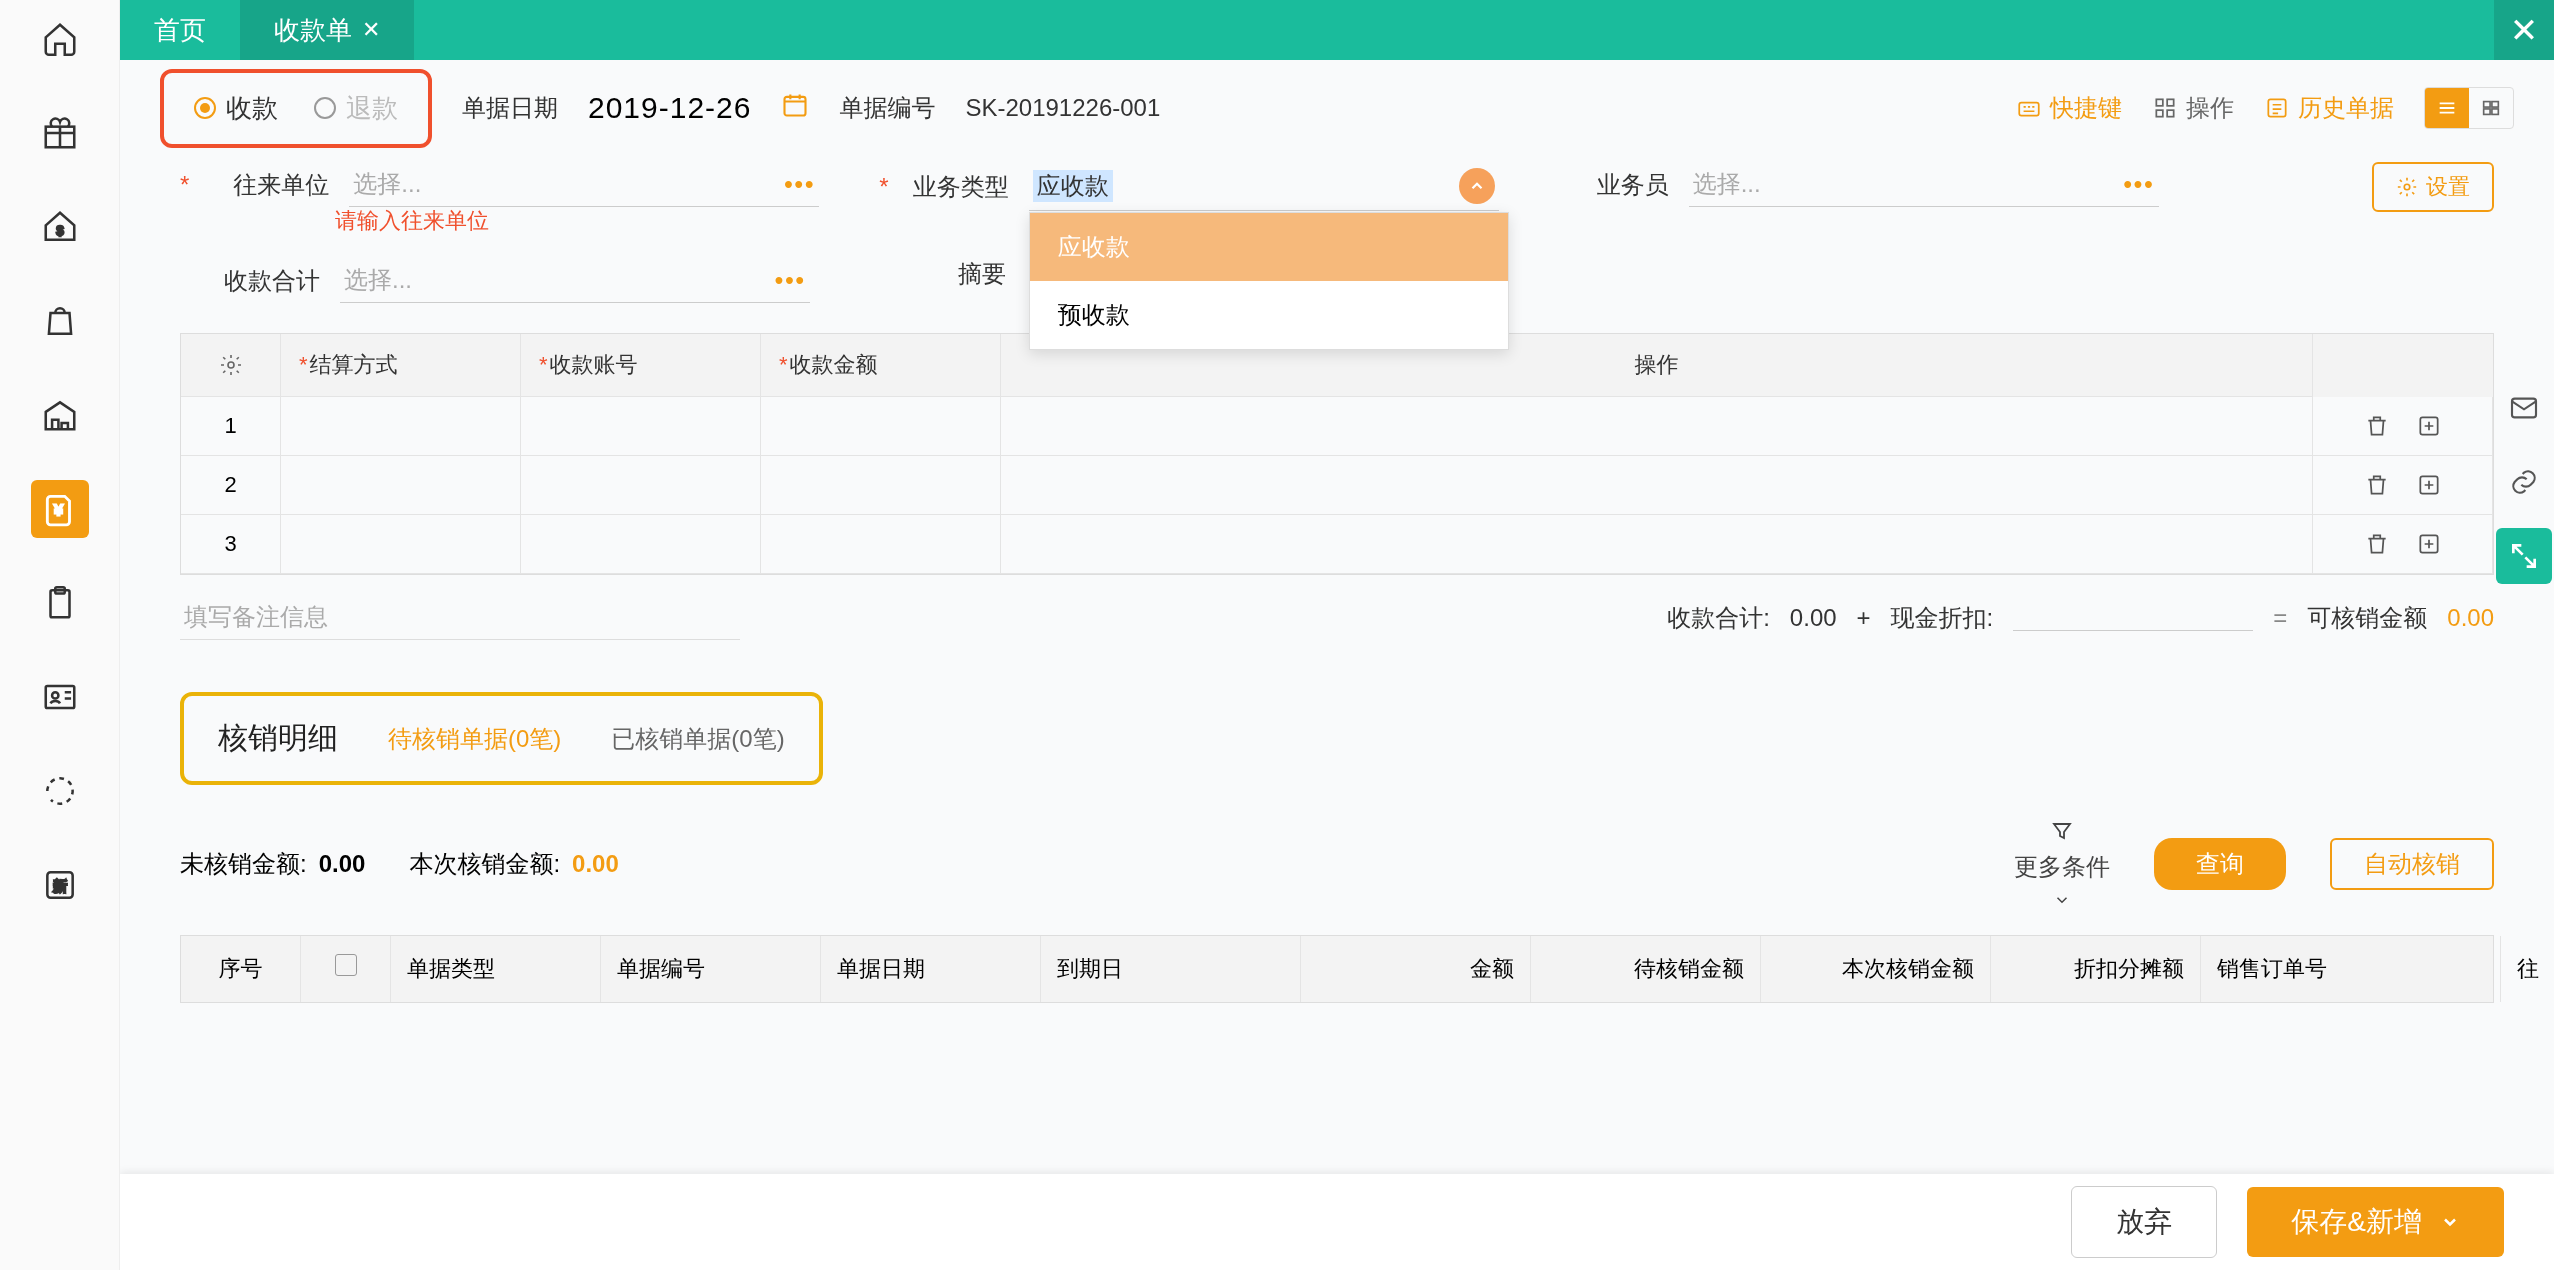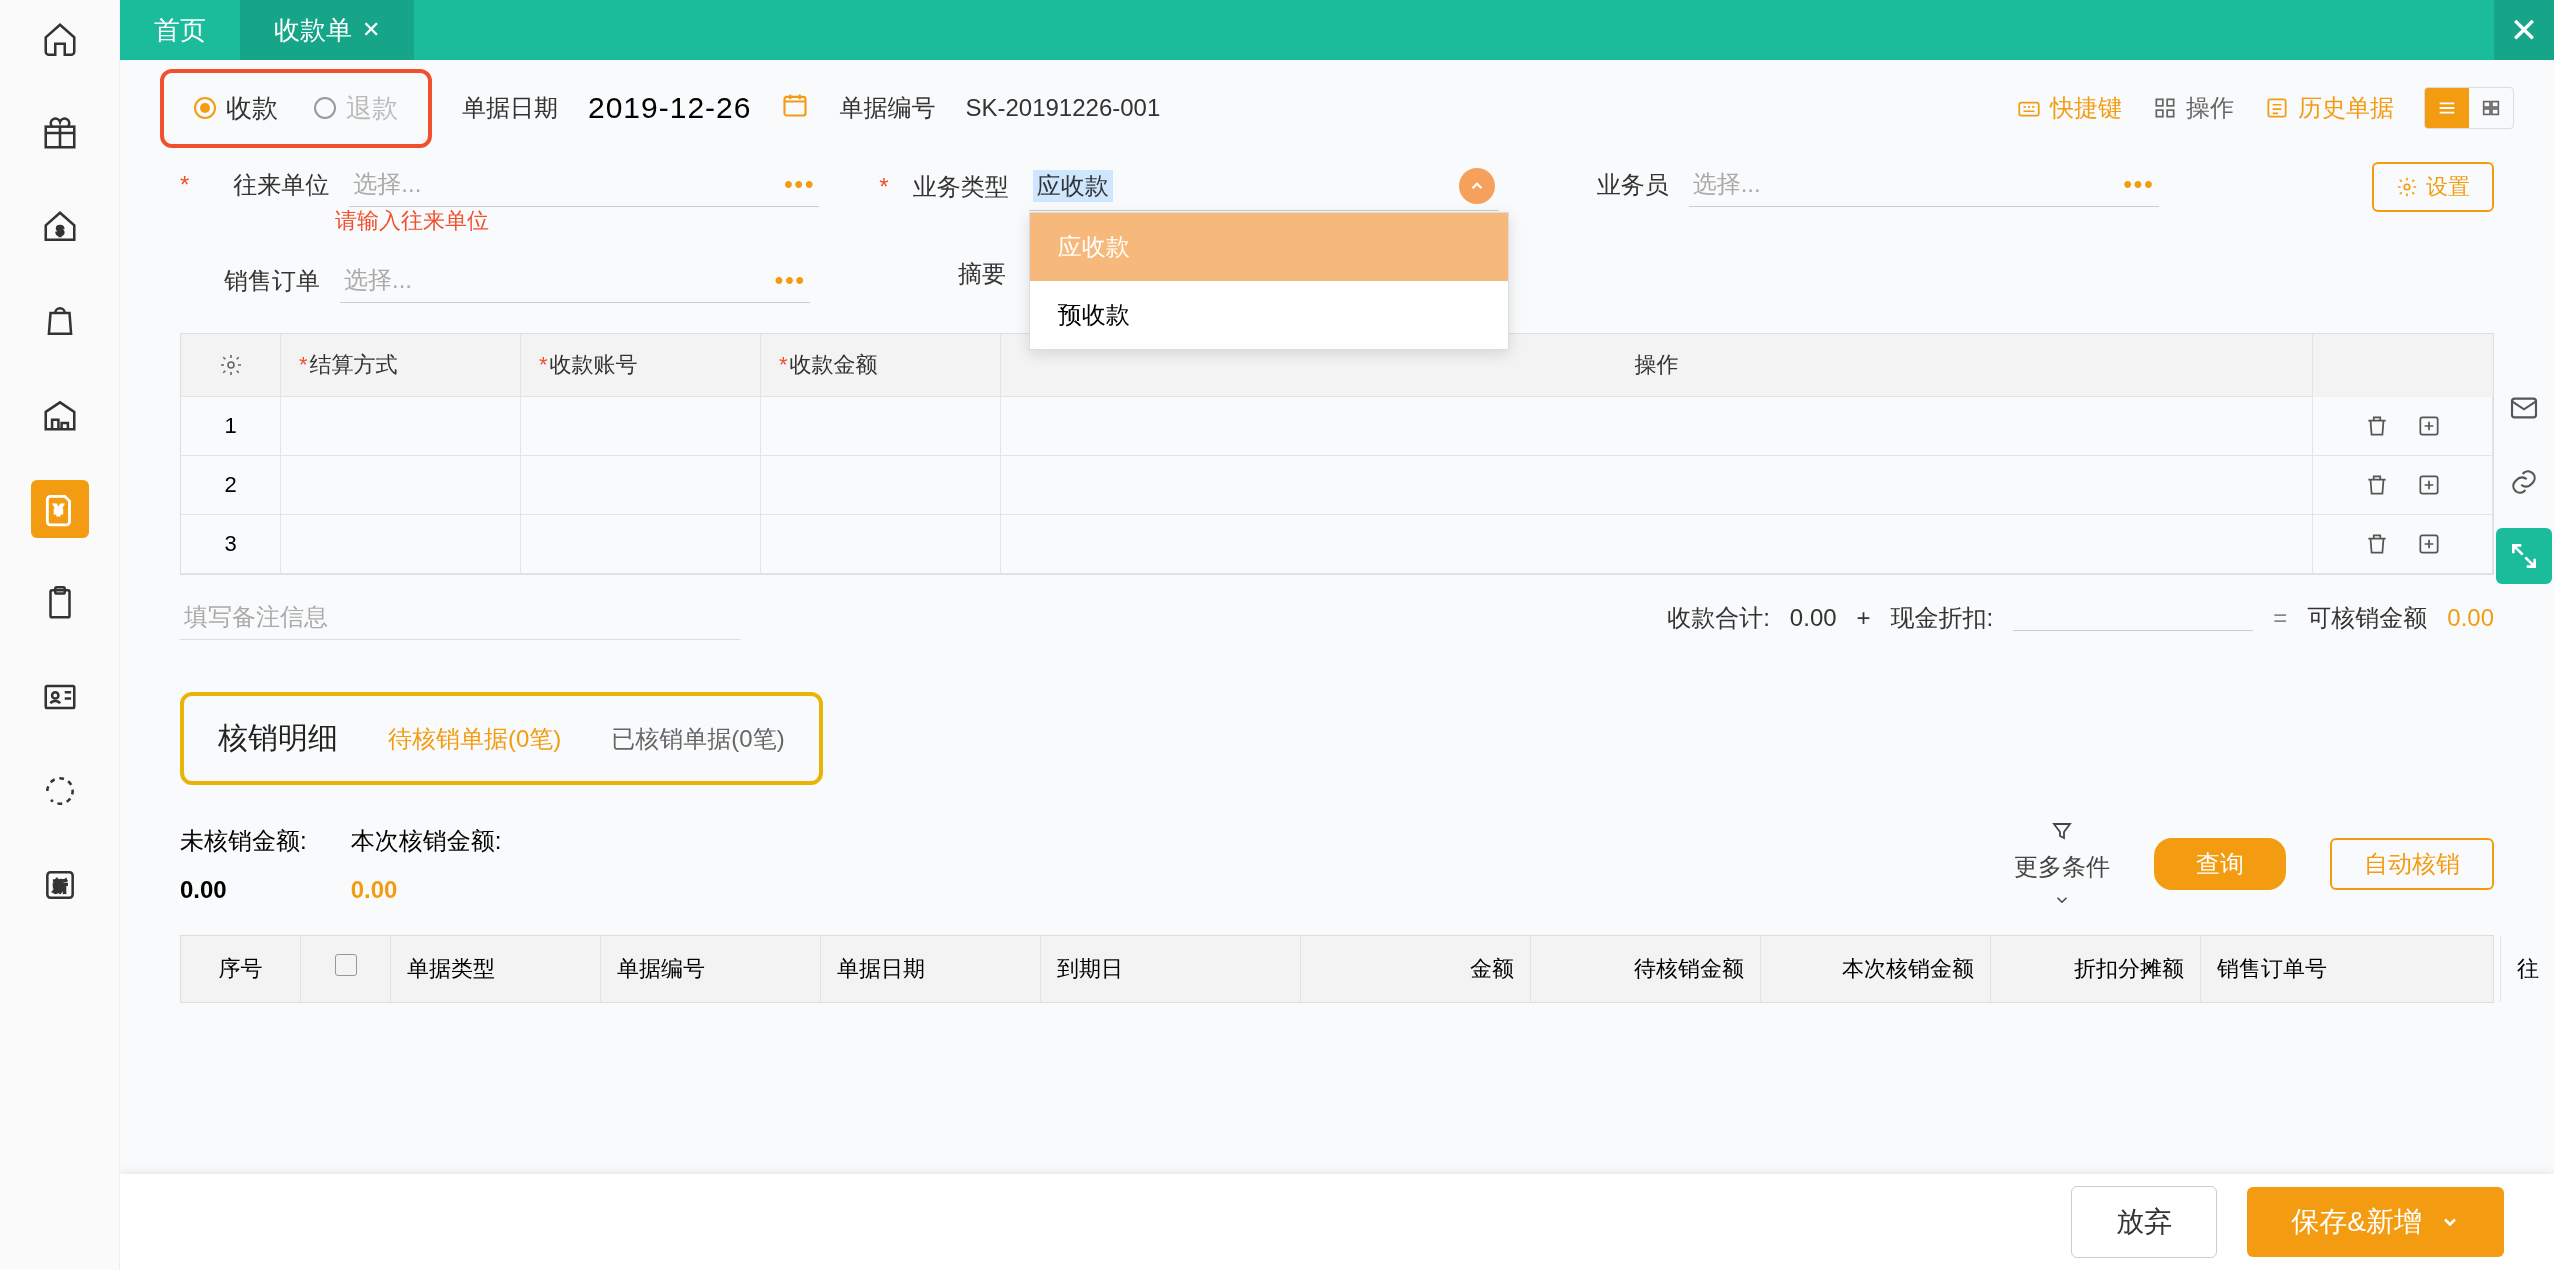--- a/index.html
+++ b/index.html
@@ -89,21 +89,21 @@
 .totals input.disc { width: 240px; border: none; border-bottom: 1px solid #ccc; background: transparent; font-size: 22px; }
 
 
 .writeoff { margin: 30px 60px 0 60px; }
 .writeoff .wtabs { border: 4px solid #eab308; border-radius: 12px; display: inline-flex; align-items: center; padding: 22px 34px; gap: 50px; }
 .writeoff .wtitle { font-size: 30px; color: #222; }
 .writeoff .wtab { font-size: 24px; cursor: pointer; color: #666; }
 .writeoff .wtab.active { color: #f39c12; }
 
 .writeoff .wtools { display: flex; align-items: center; margin-top: 34px; font-size: 24px; gap: 44px; }
-.writeoff .wamount { display: flex; align-items: baseline; gap: 19px; flex-direction: column; }
+.writeoff .wamount { display: flex; align-items: baseline; gap: 12px; }
 .writeoff .wtools .spc { flex: 1; }
 .writeoff .morecond { display: flex; align-items: center; gap: 8px; color: #444; cursor: pointer; flex-direction: column; }
 .writeoff .qbtn { background: #f39c12; color: #fff; padding: 10px 42px; border-radius: 18px; cursor: pointer; }
 .writeoff .autobtn { border: 2px solid #f39c12; color: #f39c12; padding: 8px 32px; border-radius: 6px; cursor: pointer; }
 
 .wgrid { margin-top: 26px; border: 1px solid #ddd; font-size: 22px; }
 .wgrid .whdr { display: grid; grid-template-columns: 120px 90px 210px 220px 220px 260px 230px 230px 230px 210px 300px 90px; background: #f3f3f3; }
 .wgrid .whdr .wc { padding: 18px 16px; border-right: 1px solid #e4e4e4; }
 .wgrid .whdr .wc.center { text-align: center; }
 .wgrid .whdr .wc.right { text-align: right; }
@@ -313,21 +313,21 @@
       <svg width="22" height="22" viewBox="0 0 24 24" fill="none" stroke="currentColor" stroke-width="1.8">
           <circle cx="12" cy="12" r="3"></circle>
           <path d="M12 2v3M12 19v3M4.2 4.2l2.1 2.1M17.7 17.7l2.1 2.1M2 12h3M19 12h3M4.2 19.8l2.1-2.1M17.7 6.3l2.1-2.1"></path>
         </svg>
       <span>设置</span>
     </div>
   </div>
 
   <div class="formrow" style="margin-top:40px;">
     <div class="field">
-      <span class="flabel" style="margin-left:10px;">销售订单</span>
+      <span class="flabel" style="margin-left:10px;">收款合计</span>
       <div class="fakeinput">
         <span>选择...</span>
         <span class="dots">•••</span>
       </div>
     </div>
     <div class="field">
       <span class="flabel short" style="margin-left:26px;">摘要</span>
     </div>
   </div>
 

